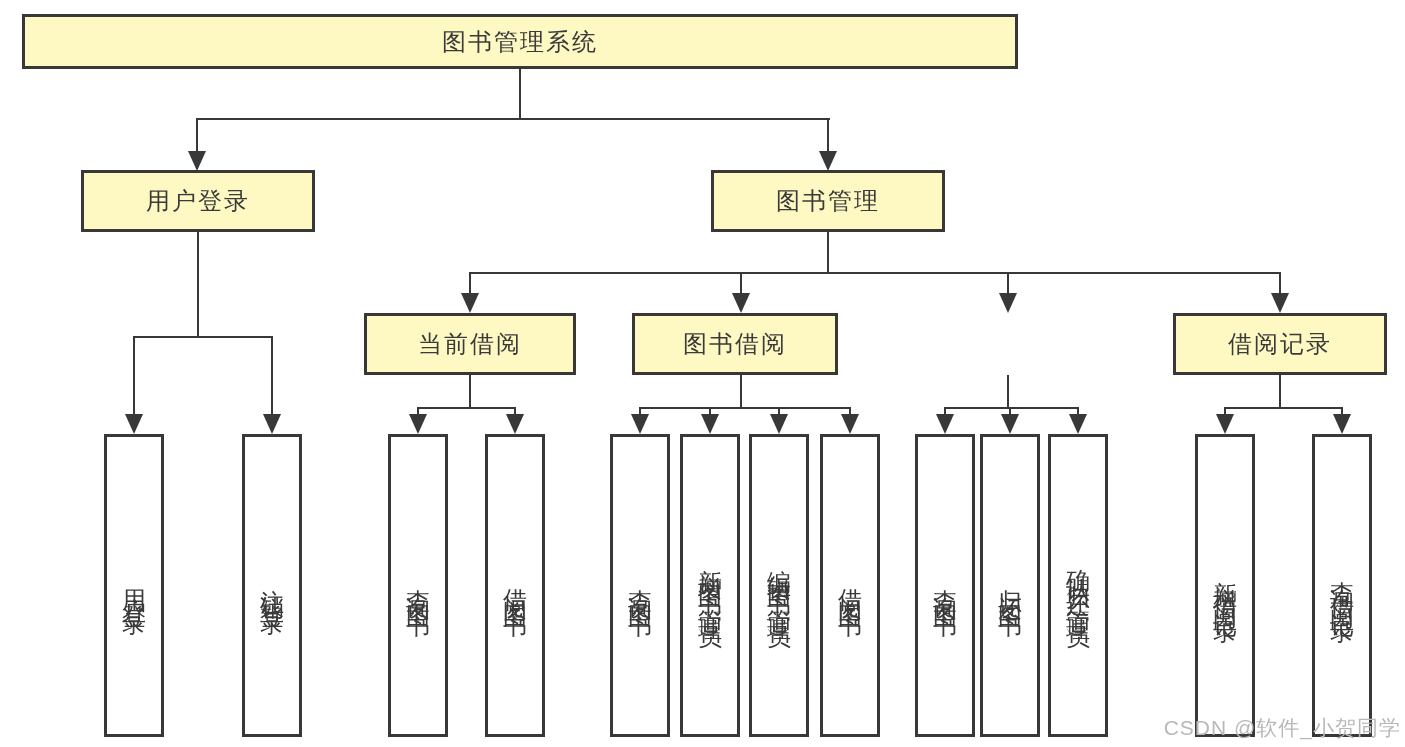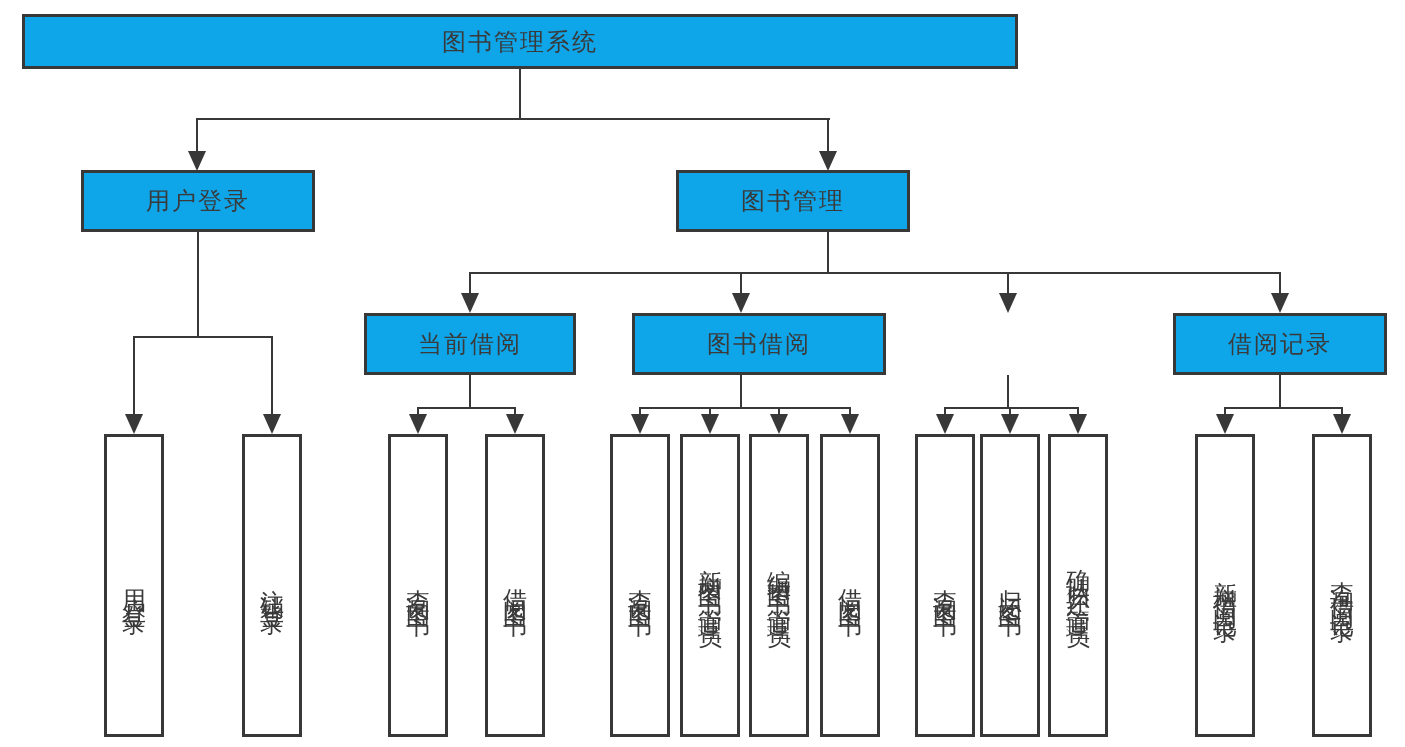--- a/index.html
+++ b/index.html
@@ -10,21 +10,21 @@
   body{
     width:1405px;height:747px;
     background:#ffffff;
     font-family:"Liberation Sans","DejaVu Sans",sans-serif;
     position:relative;overflow:hidden;
   }
   .stage{position:absolute;inset:0;}
   .node{
     position:absolute;
     border:3px solid var(--line);
-    background:#0ea5e9;
+    background:#fef9c3;
     display:flex;align-items:center;justify-content:center;
     color:var(--text);
     font-size:24px;
     letter-spacing:2px;
     white-space:nowrap;
   }
   .leaf{
     position:absolute;
     border:3px solid var(--line);
     background:#ffffff;
@@ -70,21 +70,21 @@
   <div class="vl" style="left:519px;top:69px;height:49px;"></div>
   <div class="hl" style="left:196px;top:118px;width:634px;"></div>
   <div class="vl" style="left:196px;top:118px;height:36px;"></div>
   <div class="ah" style="left:188px;top:151px;"></div>
   <div class="vl" style="left:827px;top:118px;height:36px;"></div>
   <div class="ah" style="left:819px;top:151px;"></div>
 
   <div class="node" style="left:81px;top:170px;width:234px;height:62px;">
     <span>用户登录</span>
   </div>
-  <div class="node" style="left:676px;top:170px;width:234px;height:62px;">
+  <div class="node" style="left:711px;top:170px;width:234px;height:62px;">
     <span>图书管理</span>
   </div>
 
   <div class="vl" style="left:197px;top:232px;height:104px;"></div>
   <div class="hl" style="left:133px;top:336px;width:140px;"></div>
   <div class="vl" style="left:133px;top:336px;height:80px;"></div>
   <div class="ah" style="left:125px;top:414px;"></div>
   <div class="vl" style="left:271px;top:336px;height:80px;"></div>
   <div class="ah" style="left:263px;top:414px;"></div>
 
@@ -95,21 +95,21 @@
   <div class="vl" style="left:740px;top:272px;height:24px;"></div>
   <div class="ah" style="left:732px;top:293px;"></div>
   <div class="vl" style="left:1007px;top:272px;height:24px;"></div>
   <div class="ah" style="left:999px;top:293px;"></div>
   <div class="vl" style="left:1279px;top:272px;height:24px;"></div>
   <div class="ah" style="left:1271px;top:293px;"></div>
 
   <div class="node" style="left:364px;top:313px;width:212px;height:62px;">
     <span>当前借阅</span>
   </div>
-  <div class="node" style="left:632px;top:313px;width:254px;height:62px;">
+  <div class="node" style="left:632px;top:313px;width:206px;height:62px;">
     <span>图书借阅</span>
   </div>
   <div class="node" style="left:1173px;top:313px;width:214px;height:62px;">
     <span>借阅记录</span>
   </div>
 
   <div class="vl" style="left:469px;top:375px;height:32px;"></div>
   <div class="hl" style="left:417px;top:407px;width:99px;"></div>
   <div class="vl" style="left:417px;top:407px;height:10px;"></div>
   <div class="ah" style="left:409px;top:414px;"></div>
@@ -180,14 +180,15 @@
     <span>确认归还（管理员）</span>
   </div>
 
   <div class="leaf" style="left:1195px;">
     <span>新增借阅记录</span>
   </div>
   <div class="leaf" style="left:1312px;">
     <span>查询借阅记录</span>
   </div>
 
+  <div class="watermark">CSDN @软件_小贺同学</div>
 
 </div>
 
 </body></html>

